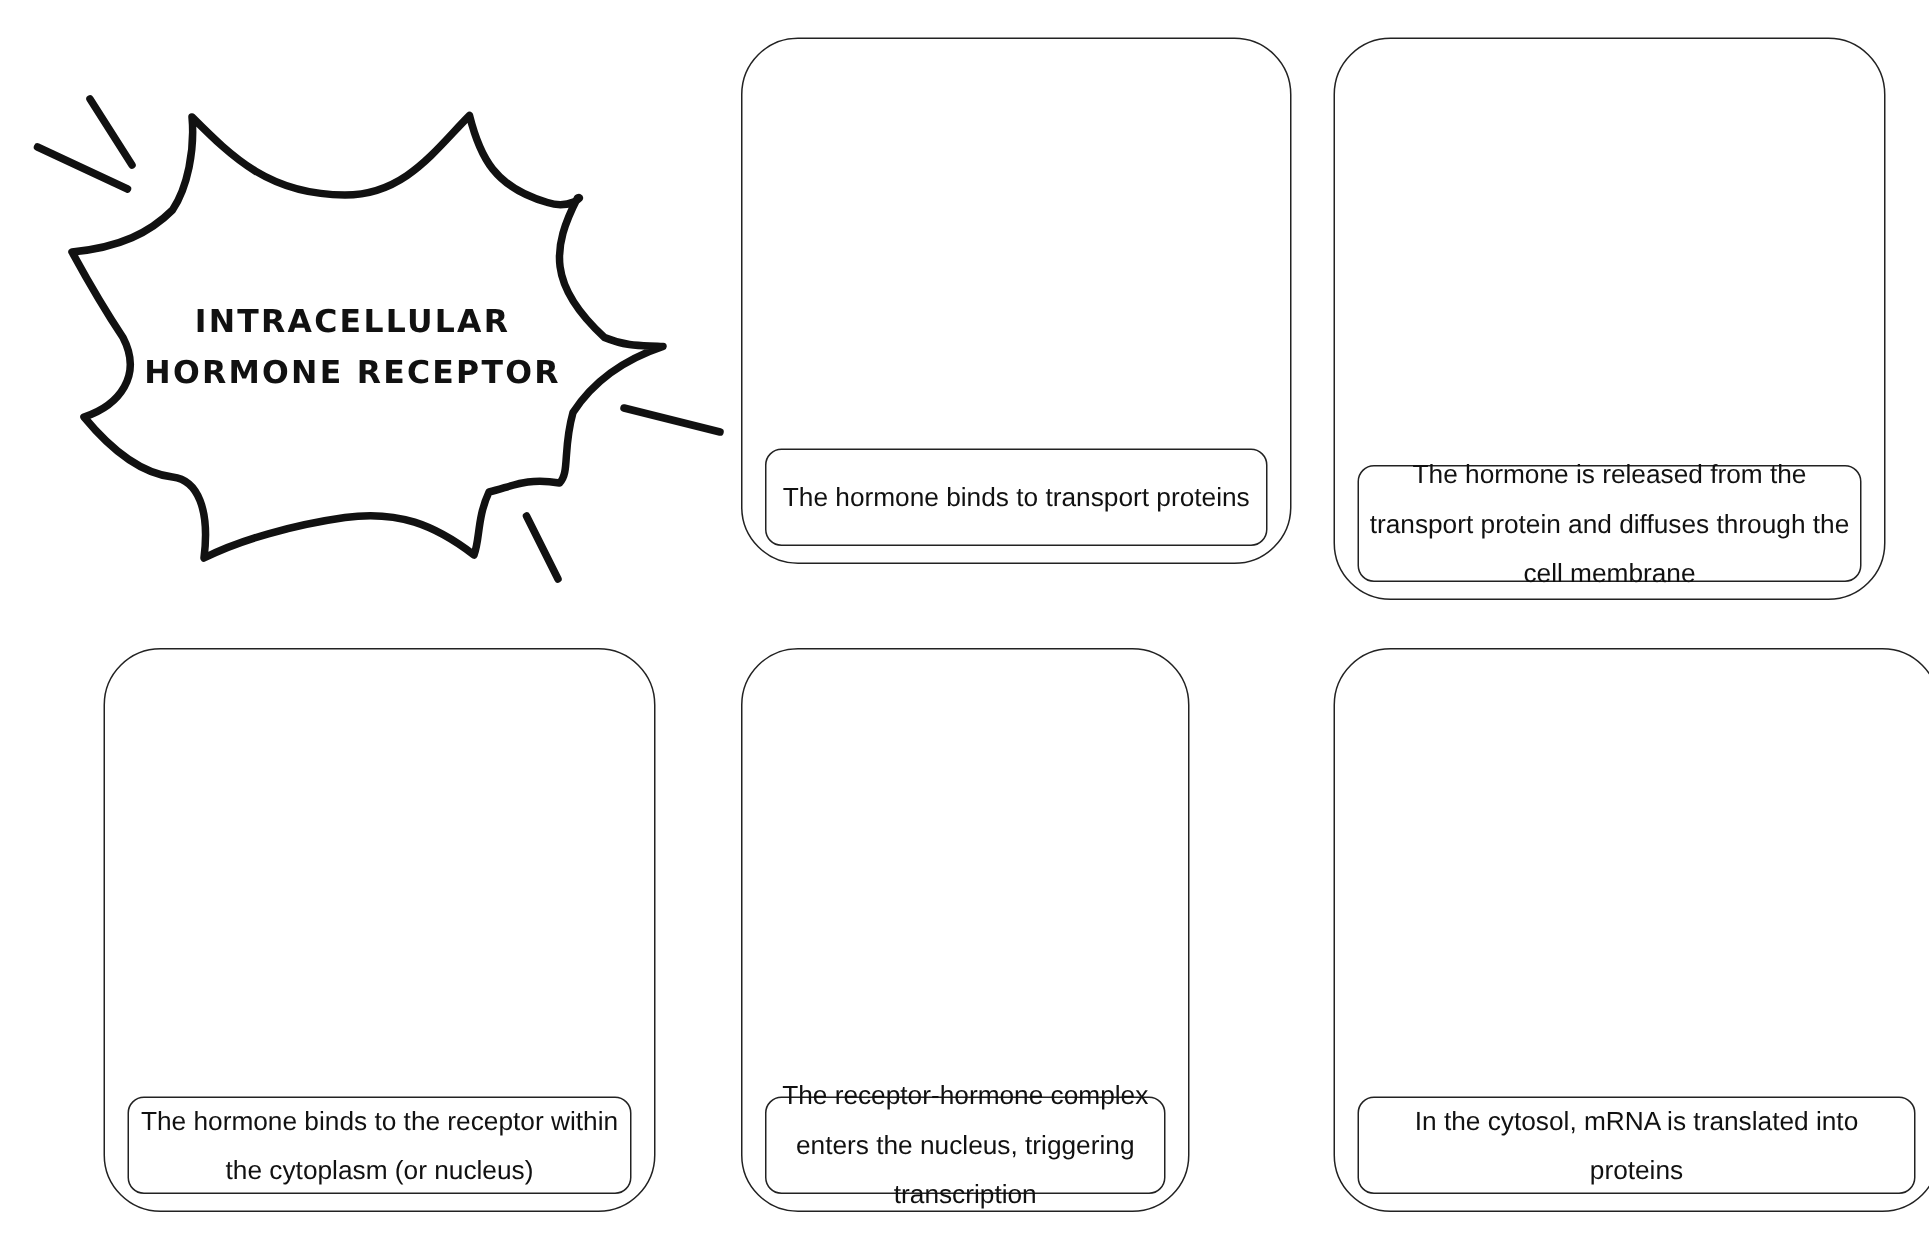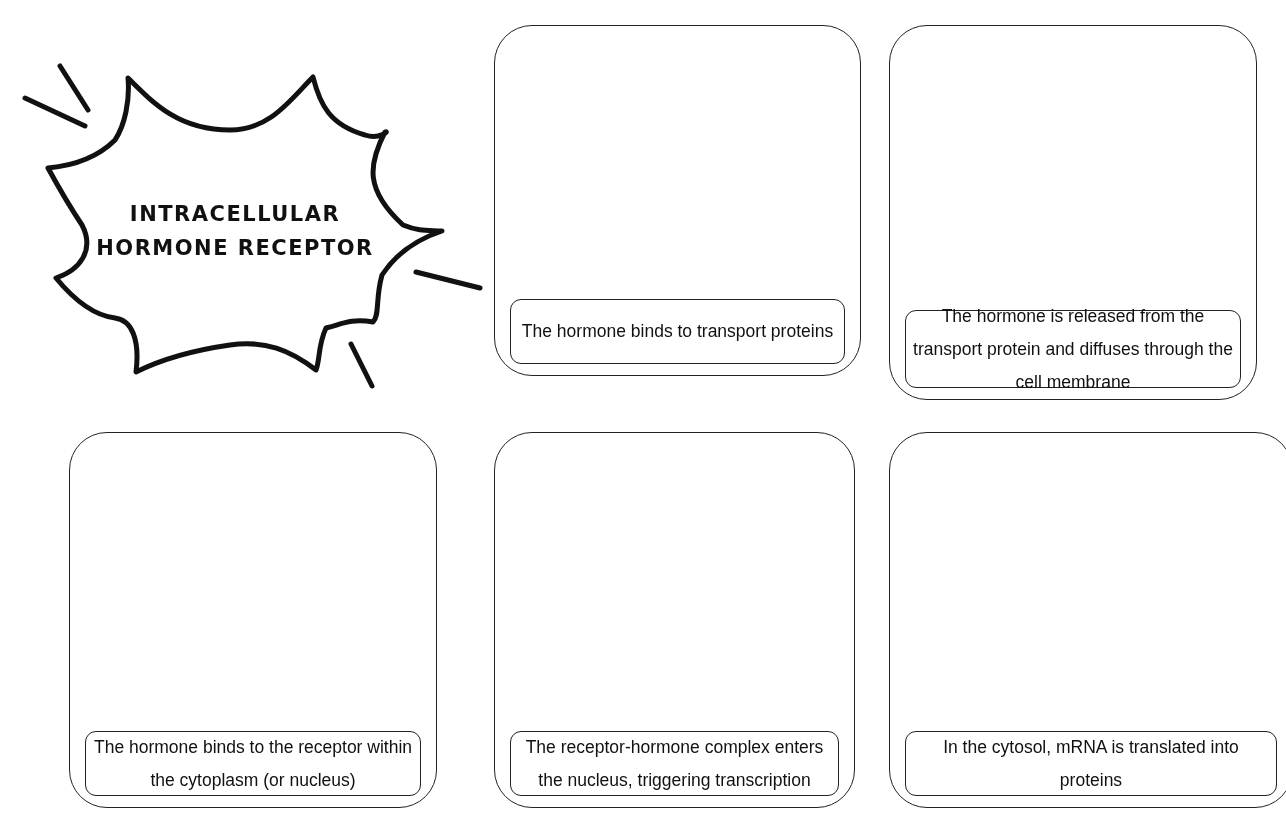--- a/index.html
+++ b/index.html
@@ -54,19 +54,19 @@
 </div>
 
 <div class="panel" style="left:889px; top:25px; width:368px; height:375px;">
   <div class="caption" style="height:78px;">The hormone is released from the transport protein and diffuses through the cell membrane</div>
 </div>
 
 <div class="panel" style="left:69px; top:432px; width:368px; height:376px;">
   <div class="caption" style="height:65px;">The hormone binds to the receptor within the cytoplasm (or nucleus)</div>
 </div>
 
-<div class="panel" style="left:494px; top:432px; width:361px; height:376px;">
+<div class="panel" style="left:494px; top:432px; width:299px; height:376px;">
   <div class="caption" style="height:65px;">The receptor-hormone complex enters the nucleus, triggering transcription</div>
 </div>
 
 <div class="panel" style="left:889px; top:432px; width:404px; height:376px;">
   <div class="caption" style="height:65px;">In the cytosol, mRNA is translated into proteins</div>
 </div>
 
 </body></html>

